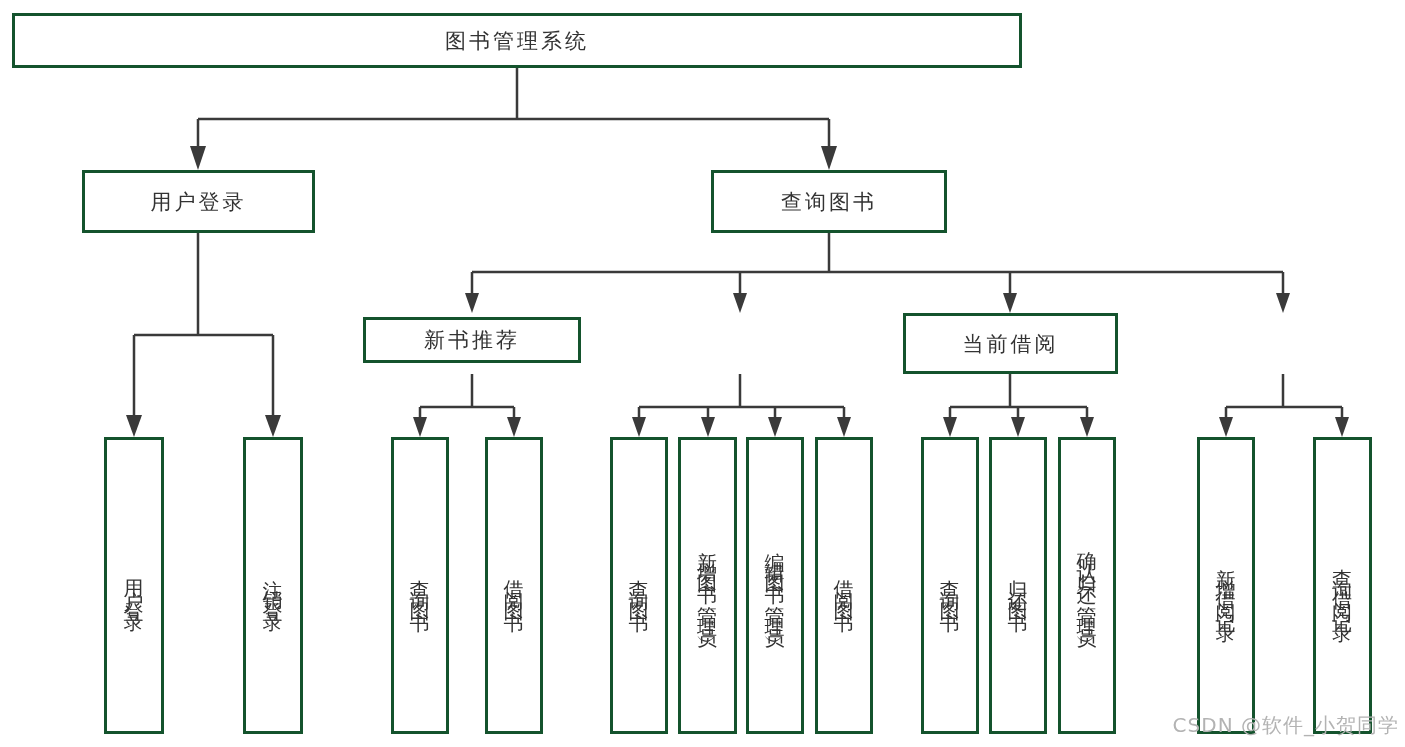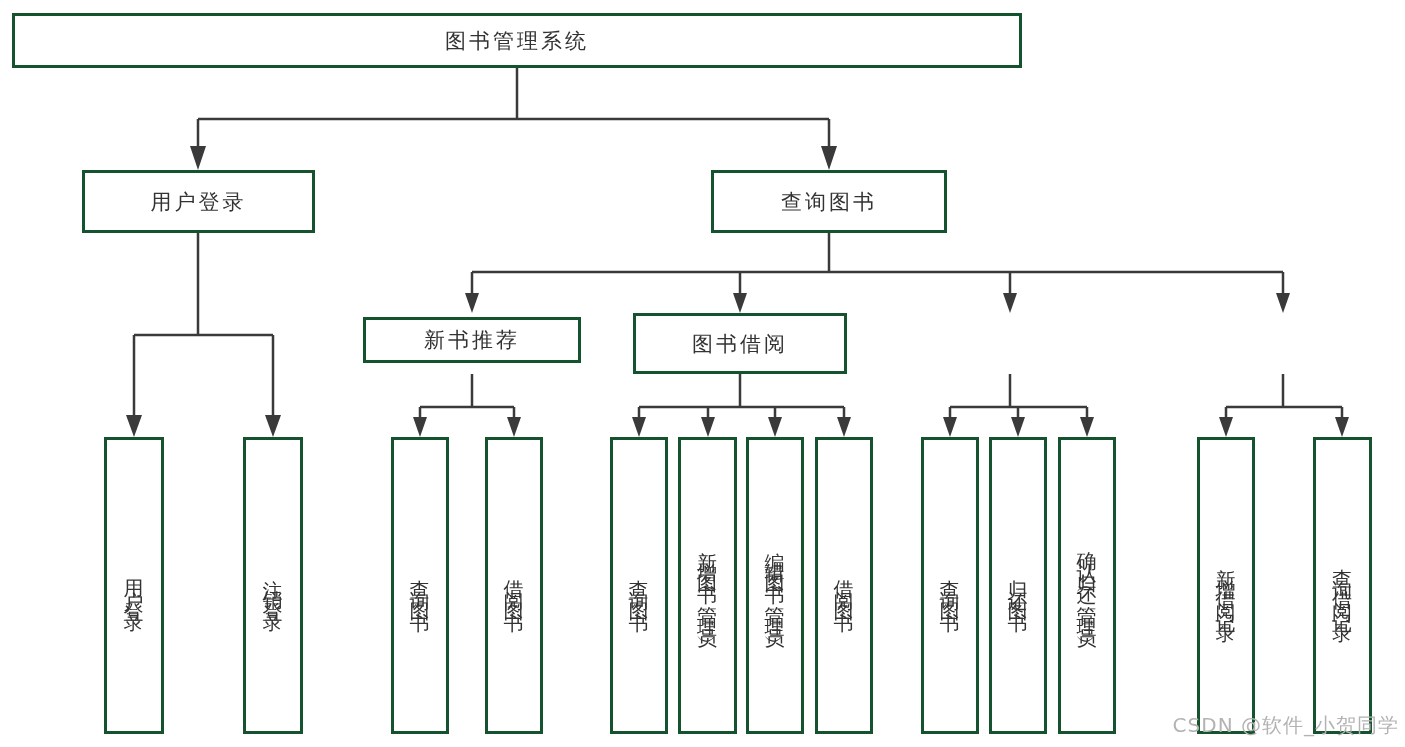--- a/index.html
+++ b/index.html
@@ -61,21 +61,21 @@
       <polygon points="1335,417 1349,417 1342,437"></polygon>
     </g>
   </svg>
 
   <div class="box h" style="left:12px;top:13px;width:1010px;height:55px">图书管理系统</div>
 
   <div class="box h" style="left:82px;top:170px;width:233px;height:63px">用户登录</div>
   <div class="box h" style="left:711px;top:170px;width:236px;height:63px">查询图书</div>
 
   <div class="box h" style="left:363px;top:317px;width:218px;height:46px">新书推荐</div>
-  <div class="box h" style="left:633px;top:313px;width:214px;height:61px">图书借阅</div>
+  <div class="box h" style="left:903px;top:313px;width:215px;height:61px">当前借阅</div>
 
   <div class="box v" style="left:104px;top:437px;width:60px;height:297px">用户登录</div>
   <div class="box v" style="left:243px;top:437px;width:60px;height:297px">注销登录</div>
 
   <div class="box v" style="left:391px;top:437px;width:58px;height:297px">查询图书</div>
   <div class="box v" style="left:485px;top:437px;width:58px;height:297px">借阅图书</div>
 
   <div class="box v" style="left:610px;top:437px;width:58px;height:297px">查询图书</div>
   <div class="box v" style="left:678px;top:437px;width:59px;height:297px">新增图书（管理员）</div>
   <div class="box v" style="left:746px;top:437px;width:58px;height:297px">编辑图书（管理员）</div>

